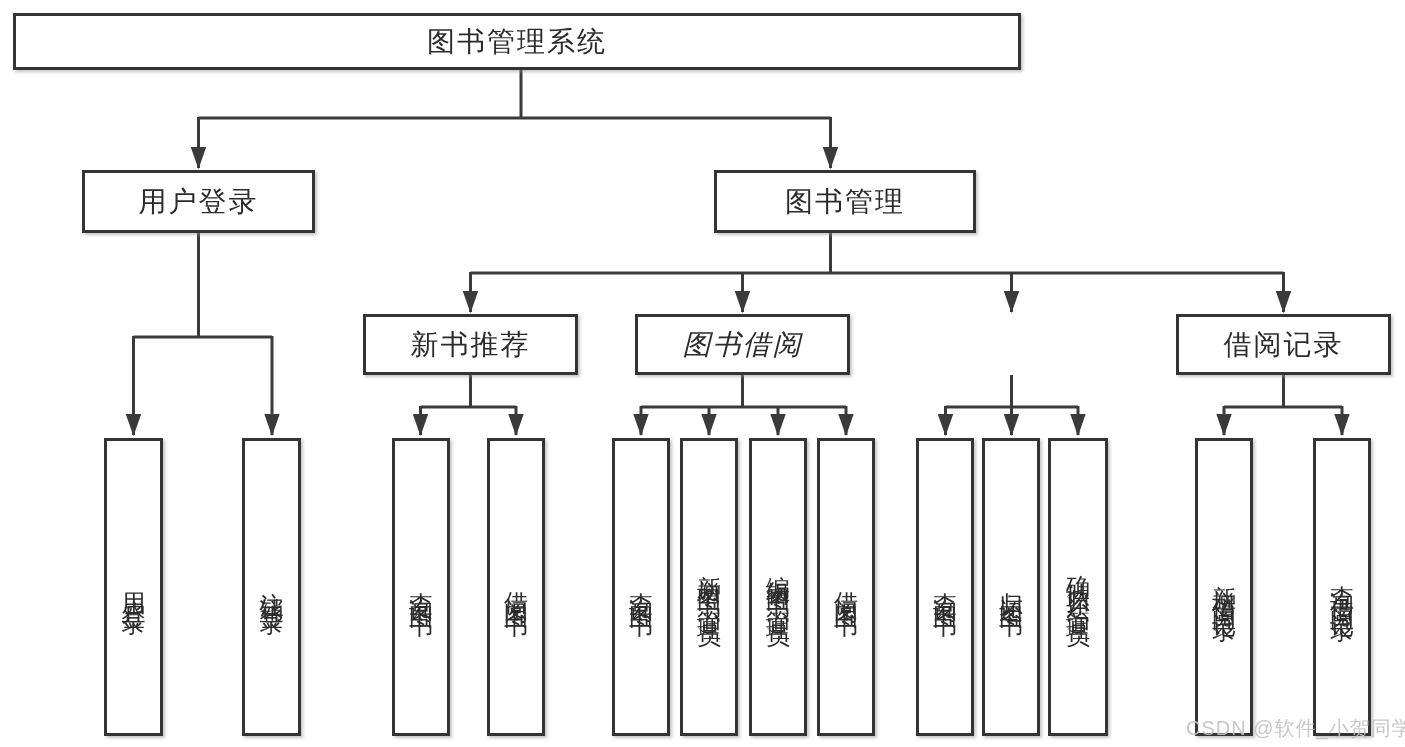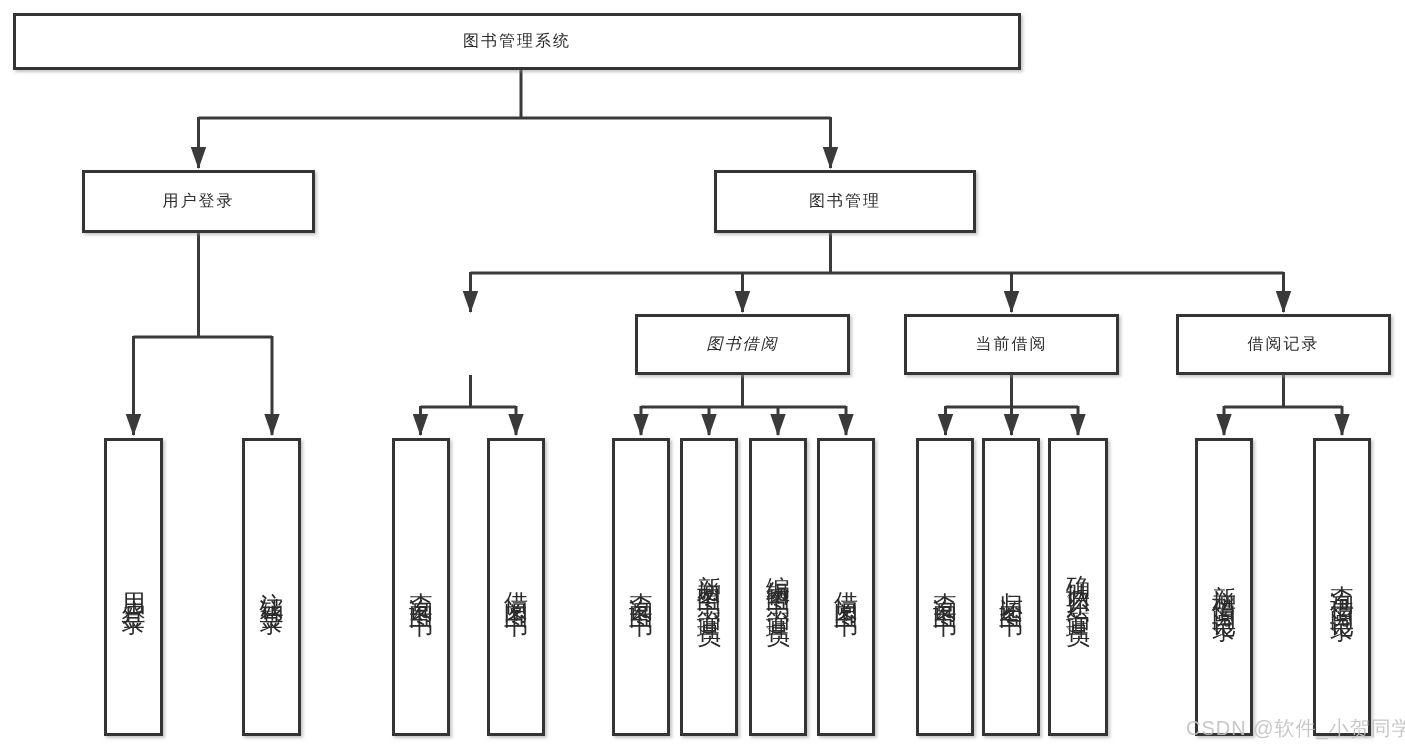--- a/index.html
+++ b/index.html
@@ -33,21 +33,21 @@
   .box {
     position: absolute;
     box-sizing: border-box;
     background: var(--box_fill, #ffffff);
     border: 3px solid var(--border, #343434);
     box-shadow: 2px 2px 3px rgba(150,150,150,0.55);
     display: flex;
     align-items: center;
     justify-content: center;
     color: var(--text, #2b2b2b);
-    font-size: 16px;
+    font-size: 28px;
     letter-spacing: 2px;
     white-space: nowrap;
   }
   .vbox {
     writing-mode: vertical-rl;
     text-orientation: mixed;
     font-size: 24px;
     letter-spacing: 7px;
     line-height: 1;
   }
@@ -106,22 +106,22 @@
     <path d="M 1283.5 375 L 1283.5 407 M 1224 407 L 1342 407"></path>
     <line x1="1224" y1="406" x2="1224" y2="435" marker-end="url(#arrowhead)"></line>
     <line x1="1342" y1="406" x2="1342" y2="435" marker-end="url(#arrowhead)"></line>
   </svg>
 
   <div class="box" style="left:13px; top:13px; width:1008px; height:57px;">图书管理系统</div>
 
   <div class="box" style="left:82px; top:170px; width:233px; height:63px;">用户登录</div>
   <div class="box" style="left:714px; top:170px; width:262px; height:63px;">图书管理</div>
 
+  <div class="box" style="left:363px; top:314px; width:215px; height:61px;">新书推荐</div>
   <div class="box" style="left:635px; top:314px; width:215px; height:61px;font-style:italic;">图书借阅</div>
-  <div class="box" style="left:904px; top:314px; width:215px; height:61px;">当前借阅</div>
   <div class="box" style="left:1176px; top:314px; width:215px; height:61px;">借阅记录</div>
 
   <div class="box vbox" style="left:104px; top:438px; width:59px; height:298px;">用户登录</div>
   <div class="box vbox" style="left:242px; top:438px; width:59px; height:298px;">注销登录</div>
 
   <div class="box vbox" style="left:392px; top:438px; width:58px; height:298px;">查询图书</div>
   <div class="box vbox" style="left:487px; top:438px; width:58px; height:298px;">借阅图书</div>
 
   <div class="box vbox" style="left:612px; top:438px; width:58px; height:298px;">查询图书</div>
   <div class="box vbox" style="left:680px; top:438px; width:58px; height:298px;">新增图书（管理员）</div>

